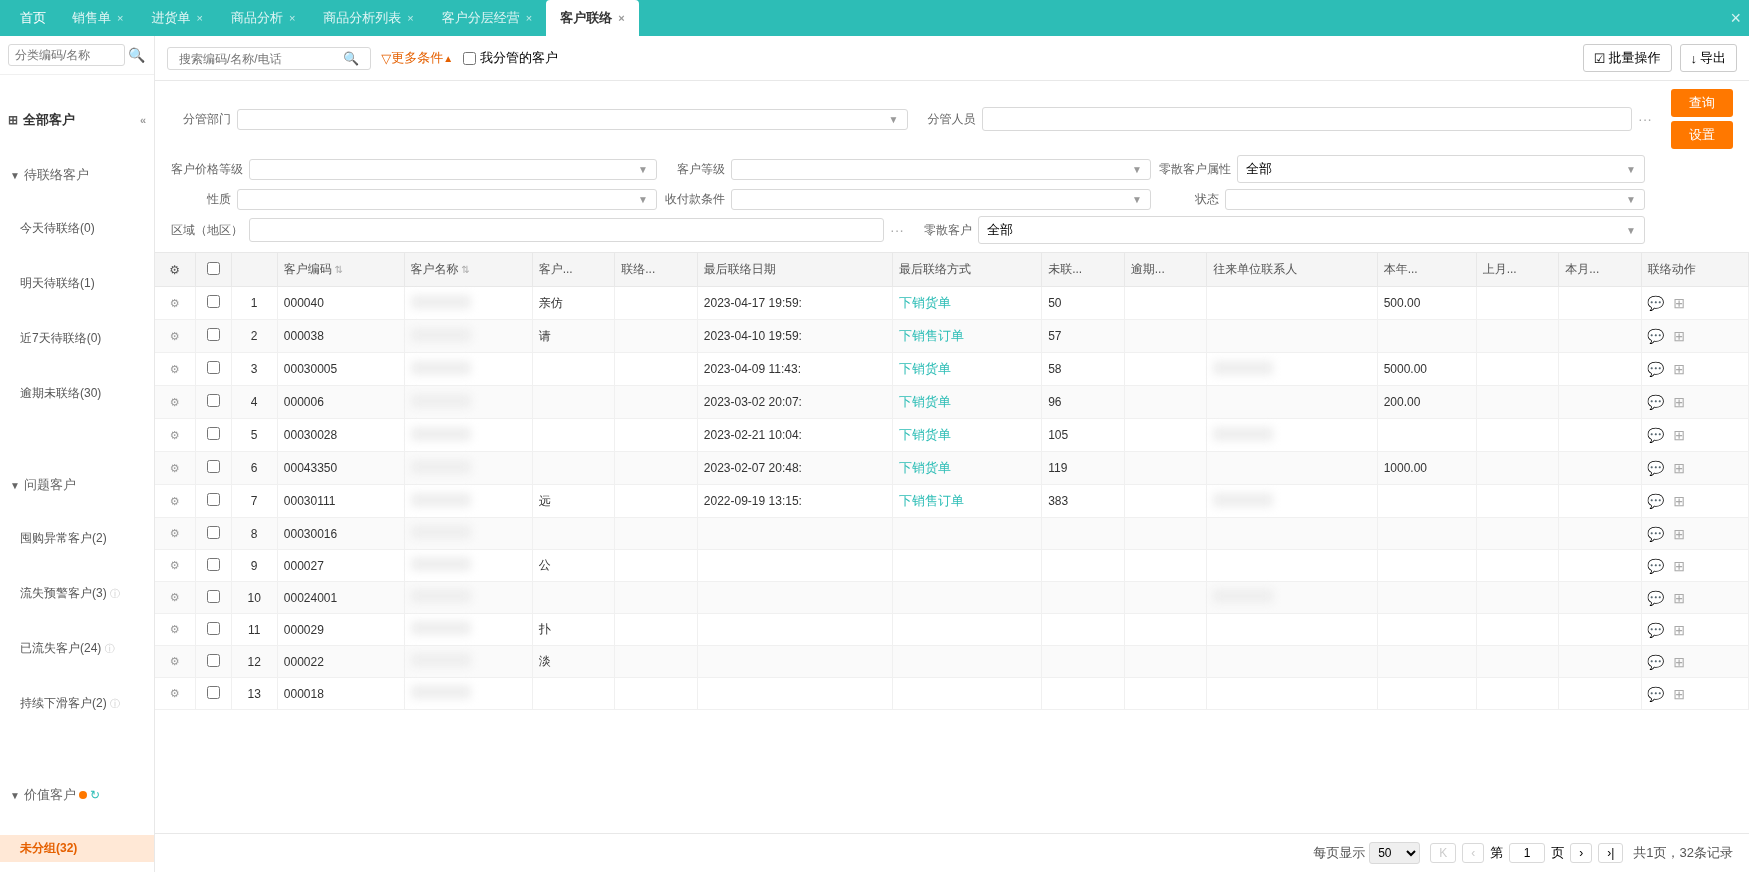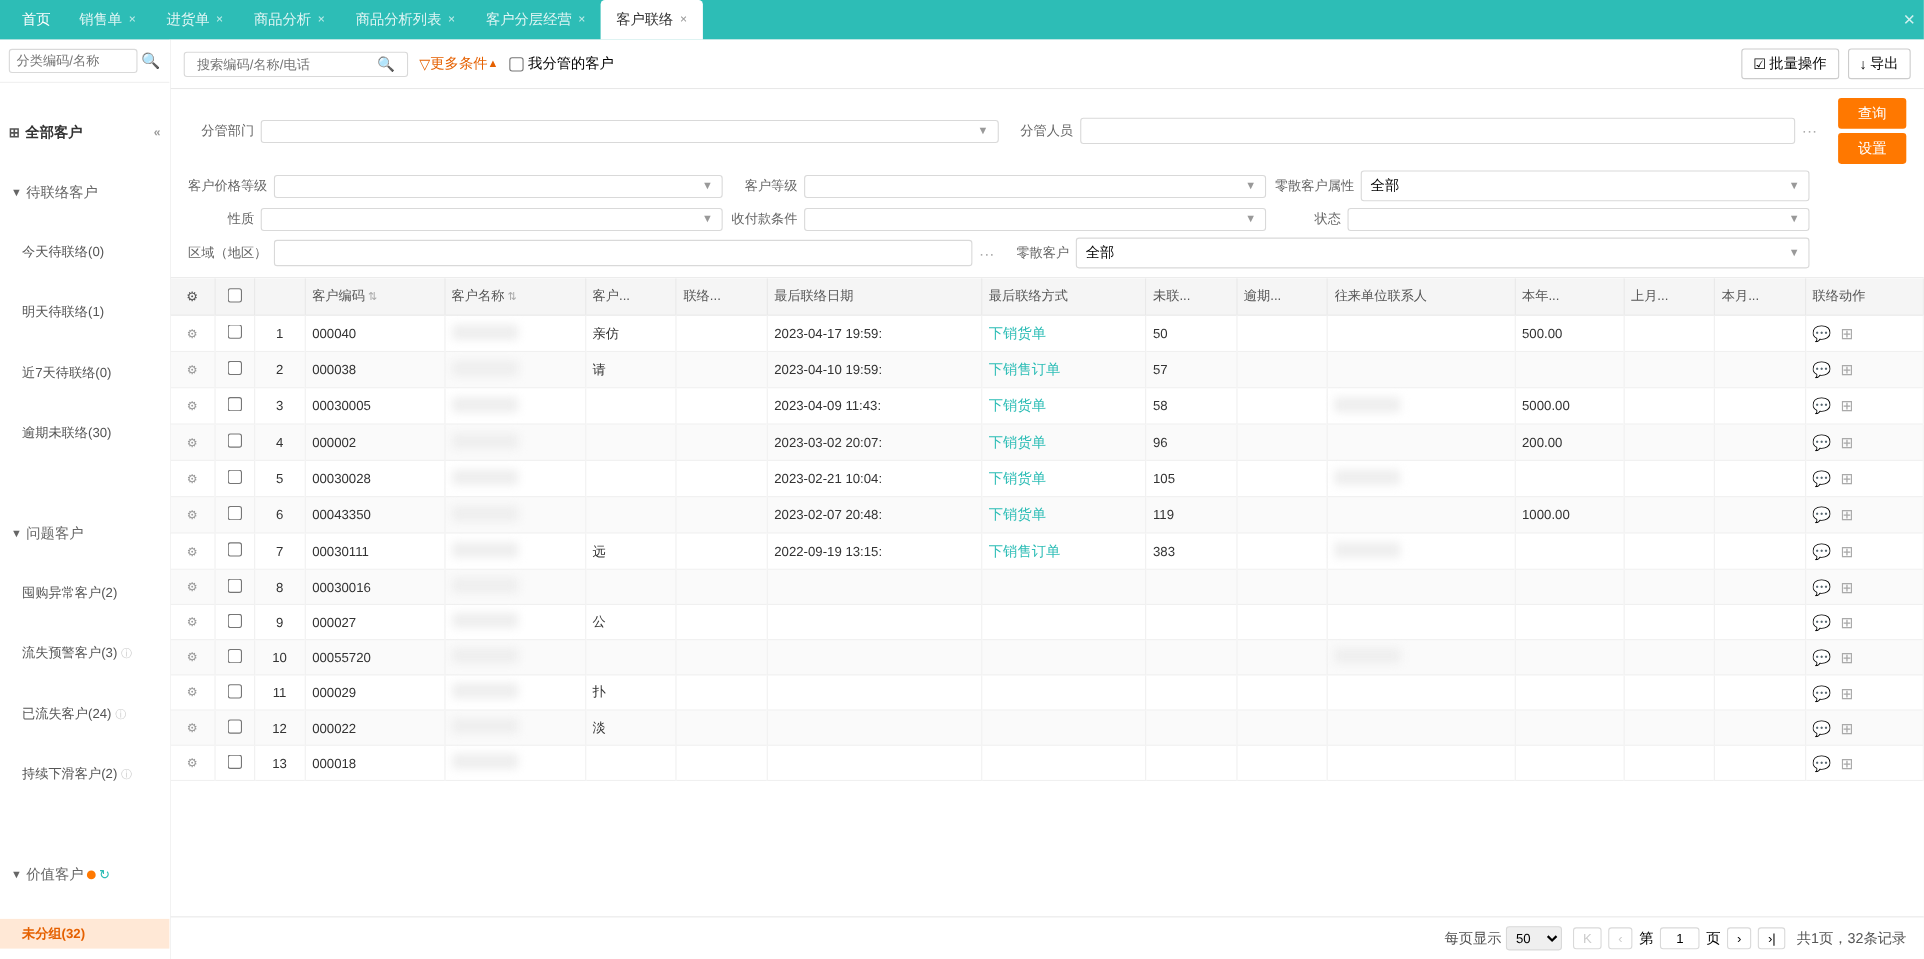--- a/index.html
+++ b/index.html
@@ -20,20 +20,21 @@
       height: 36px;
       color: rgba(255,255,255,0.85);
       cursor: pointer;
       font-size: 13px;
       white-space: nowrap;
     }
     .tab-item.active {
       background: #fff;
       color: #333;
       border-radius: 4px 4px 0 0;
+      font-weight: bold;
     }
     .tab-item .close-icon { margin-left: 6px; font-size: 11px; color: rgba(255,255,255,0.7); }
     .tab-item.active .close-icon { color: #999; }
     .tab-home { color: #fff; font-size: 13px; padding: 0 12px; }
     .tab-bar-right { margin-left: auto; color: rgba(255,255,255,0.8); font-size: 18px; cursor: pointer; }
 
     
     .main-layout {
       display: flex;
       height: calc(100vh - 36px);
@@ -622,21 +623,21 @@
         <div class="action-icons">
           <span class="action-icon">💬</span>
           <span class="action-icon">⊞</span>
         </div>
       </td>
     </tr>
             <tr style="background: rgb(250, 250, 250);">
       <td class="center">⚙</td>
       <td class="center"><input type="checkbox" style=""></td>
       <td class="center">4</td>
-      <td>000002</td>
+      <td>000006</td>
       <td><span class="blurred"></span></td>
       <td></td>
       <td></td>
       <td>2023-03-02 20:07:</td>
       <td><a class="td-link">下销货单</a></td>
       <td>96</td>
       <td></td>
       <td></td>
       <td>200.00</td>
       <td></td>
@@ -760,21 +761,21 @@
         <div class="action-icons">
           <span class="action-icon">💬</span>
           <span class="action-icon">⊞</span>
         </div>
       </td>
     </tr>
             <tr style="background: rgb(250, 250, 250);">
       <td class="center">⚙</td>
       <td class="center"><input type="checkbox" style=""></td>
       <td class="center">10</td>
-      <td>00055720</td>
+      <td>00024001</td>
       <td><span class="blurred"></span></td>
       <td></td>
       <td></td>
       <td></td>
       <td></td>
       <td></td>
       <td></td>
       <td><span class="blurred"></span></td>
       <td></td>
       <td></td>

